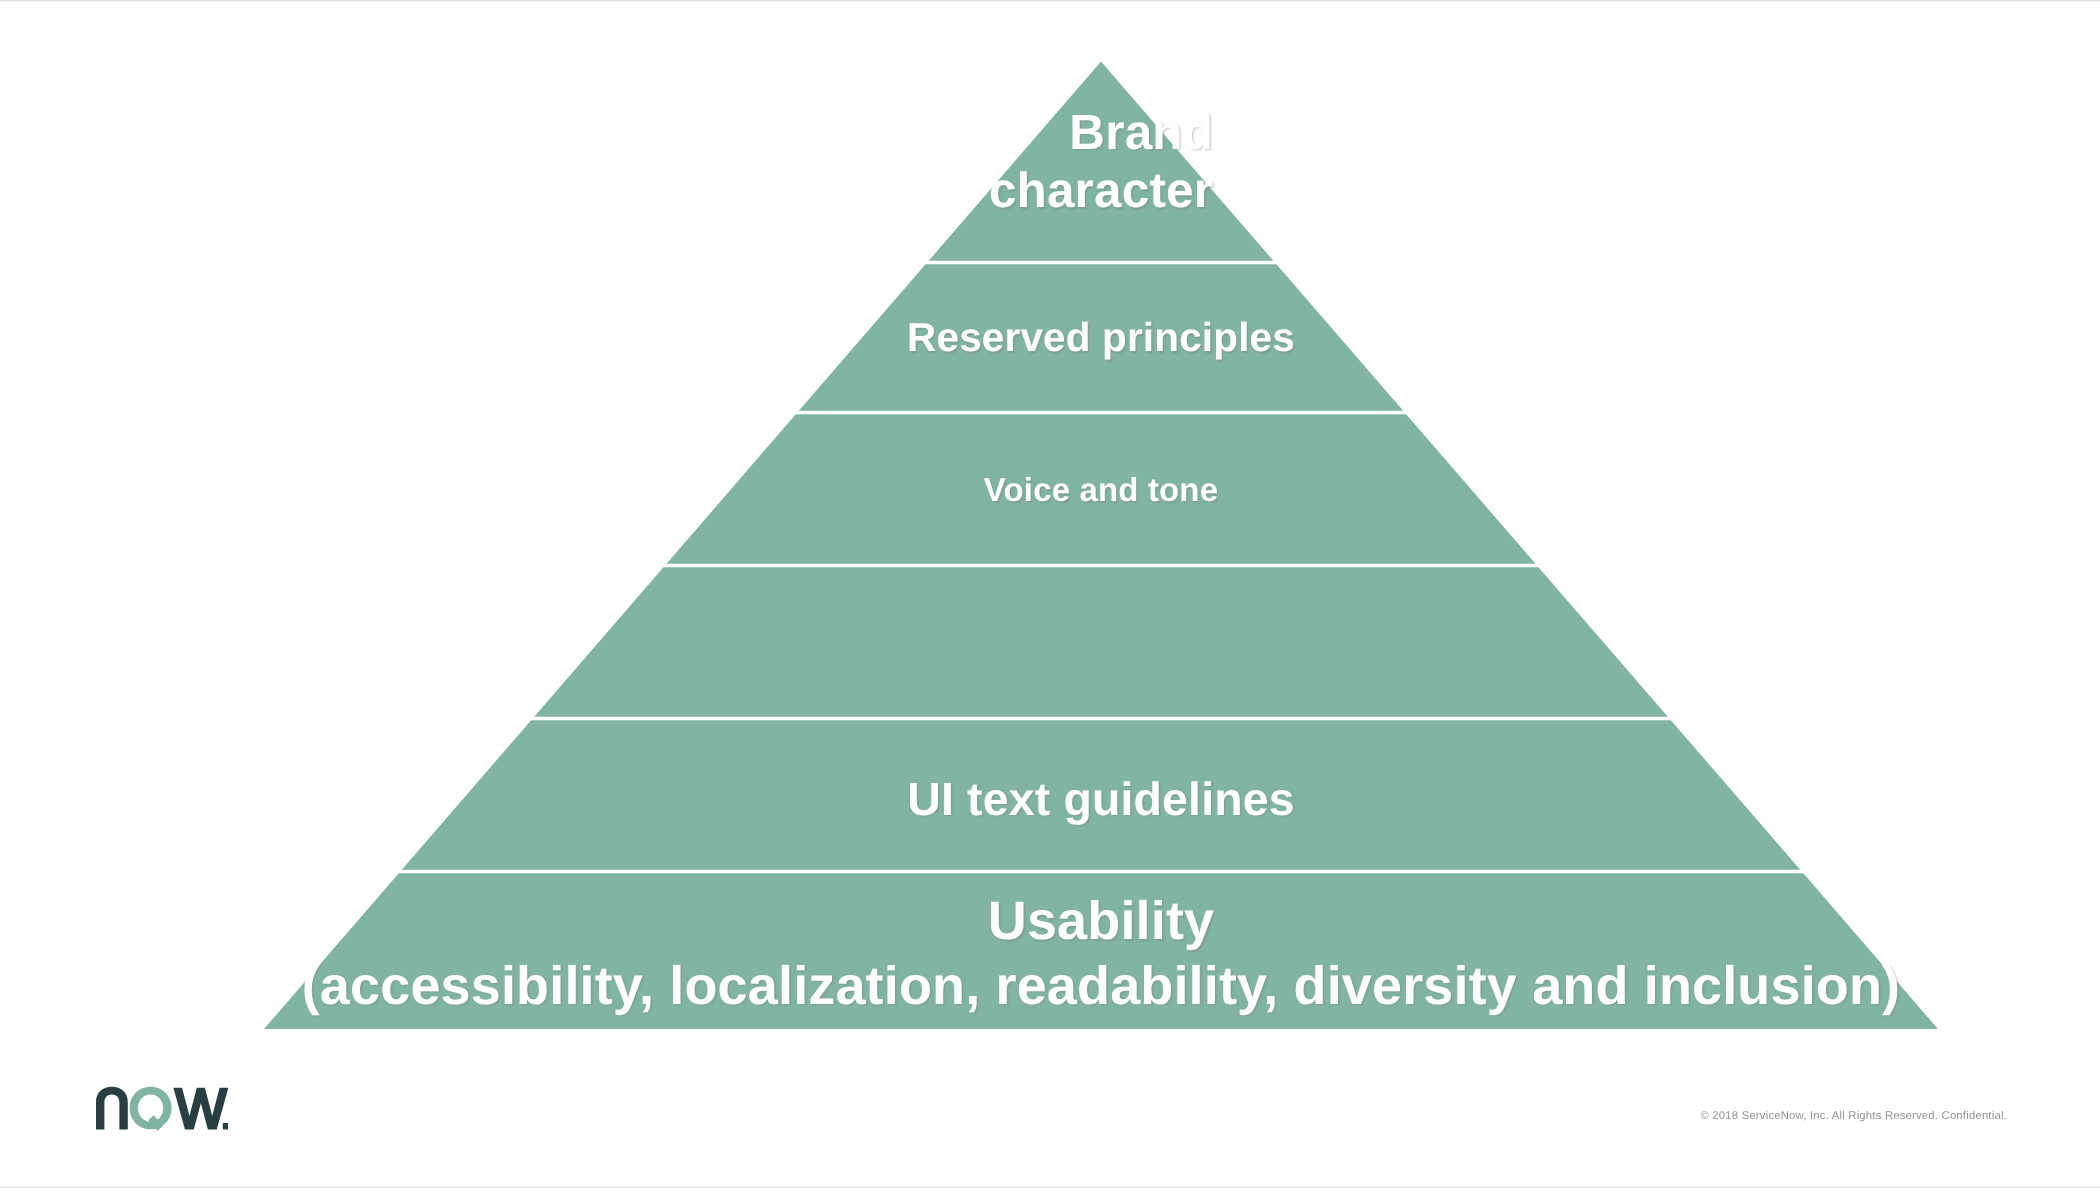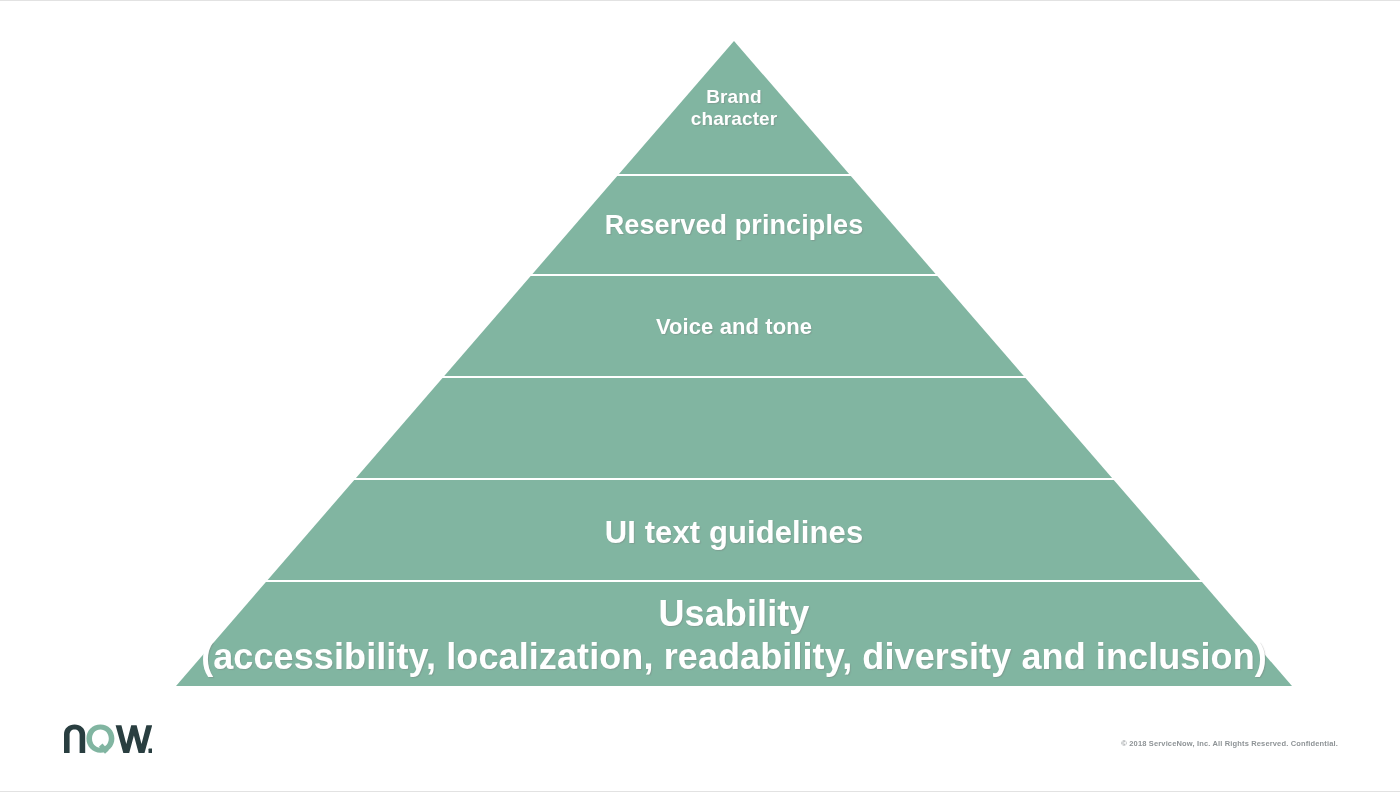--- a/index.html
+++ b/index.html
@@ -56,21 +56,21 @@
     justify-content: center;
     text-align: center;
     color: #ffffff;
     font-weight: bold;
     letter-spacing: 0.1px;
     line-height: 1.18;
     text-shadow: 1px 1px 1px rgba(120,120,120,0.35);
     white-space: pre-line;
     pointer-events: none;
   }
-  .tier-0 { top: 0px;   height: 134px; font-size: 19px; }
+  .tier-0 { top: 0px;   height: 134px; font-size: 33px; text-align: right; }
   .tier-1 { top: 136px; height: 98px;  font-size: 27px; }
   .tier-2 { top: 236px; height: 100px; font-size: 22px; }
   .tier-3 { top: 338px; height: 102px; font-size: 27px; }
   .tier-4 { top: 442px; height: 100px; font-size: 31px; }
   .tier-5 { top: 544px; height: 101px; font-size: 36px; }
 
   
   .logo {
     position: absolute;
     left: 62px;
@@ -82,21 +82,20 @@
 
   .copyright {
     position: absolute;
     right: 62px;
     top: 738px;
     font-size: 7.5px;
     color: #8e9396;
     letter-spacing: 0.15px;
     font-family: "Liberation Sans", sans-serif;
     white-space: nowrap;
-    font-weight: bold;
   }
 </style>
 </head>
 <body>
 
 <div class="slide">
 
   <div class="pyramid">
 
     <svg viewBox="0 0 1116 645" preserveAspectRatio="none">

